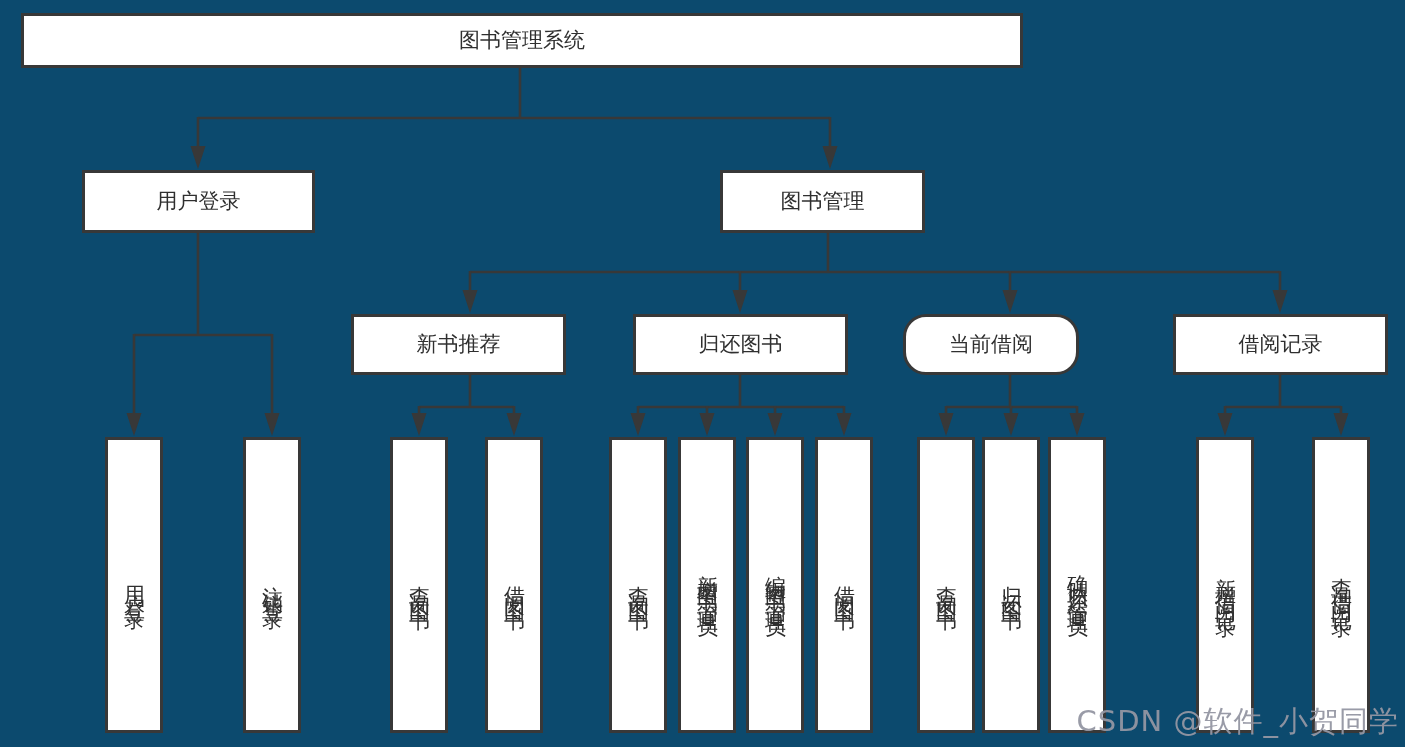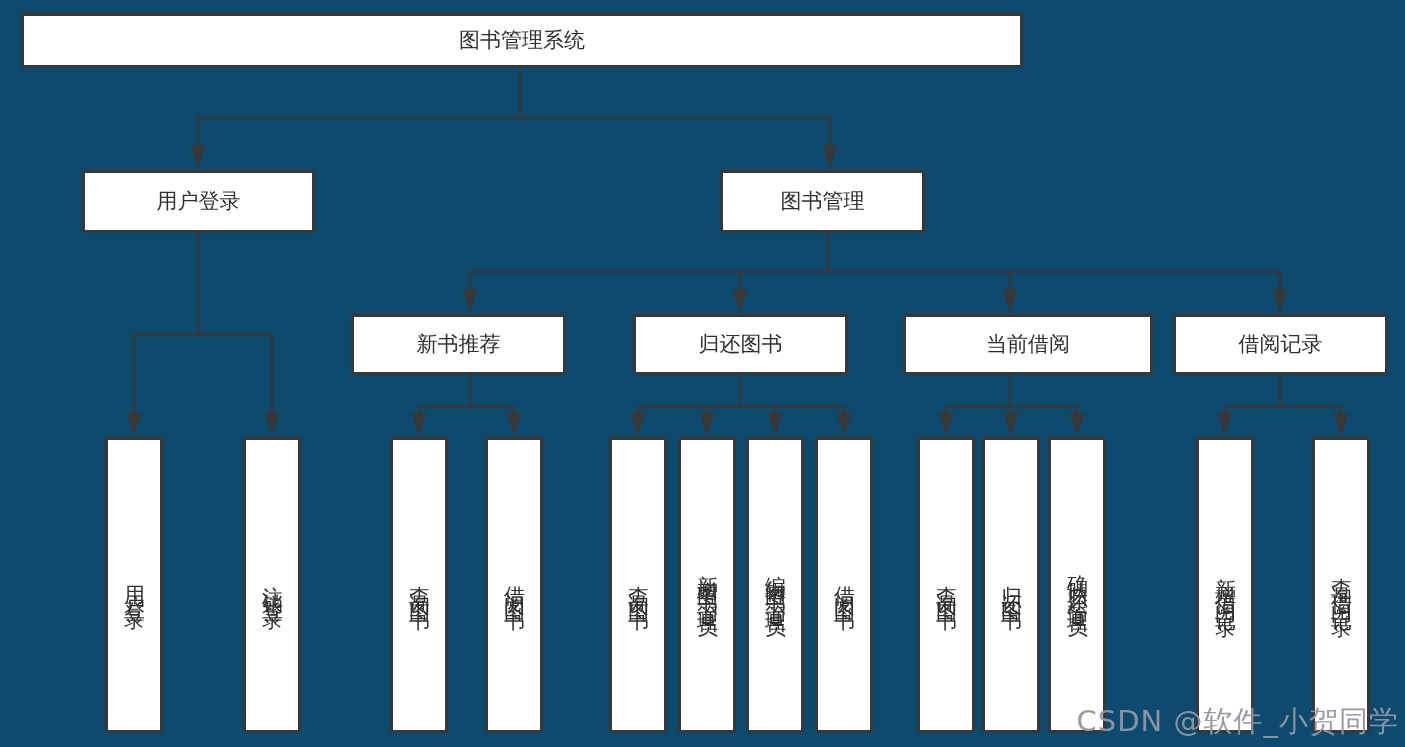--- a/index.html
+++ b/index.html
@@ -113,21 +113,21 @@
     <polygon points="1341,436 1333.5,413 1348.5,413"></polygon>
   </svg>
 
   <div class="box" style="left:21px; top:13px; width:1002px; height:55px;">图书管理系统</div>
 
   <div class="box" style="left:82px; top:170px; width:233px; height:63px;">用户登录</div>
   <div class="box" style="left:712px; top:170px; width:205px; height:63px;margin-left:8px;">图书管理</div>
 
   <div class="box" style="left:351px; top:314px; width:215px; height:61px;">新书推荐</div>
   <div class="box" style="left:633px; top:314px; width:215px; height:61px;">归还图书</div>
-  <div class="box" style="left:903px; top:314px; width:250px; height:61px;">当前借阅</div>
+  <div class="box" style="left:903px; top:314px; width:176px; height:61px;border-radius:23px;">当前借阅</div>
   <div class="box" style="left:1173px; top:314px; width:215px; height:61px;">借阅记录</div>
 
   <div class="box v-box" style="left:105px; top:437px; width:58px; height:296px;">用户登录</div>
   <div class="box v-box" style="left:243px; top:437px; width:58px; height:296px;">注销登录</div>
 
   <div class="box v-box" style="left:390px; top:437px; width:58px; height:296px;">查询图书</div>
   <div class="box v-box" style="left:485px; top:437px; width:58px; height:296px;">借阅图书</div>
 
   <div class="box v-box" style="left:609px; top:437px; width:58px; height:296px;">查询图书</div>
   <div class="box v-box" style="left: 678px; top: 437px; width: 58px; height: 296px; letter-spacing: 6px;">新增图书（管理员）</div>

